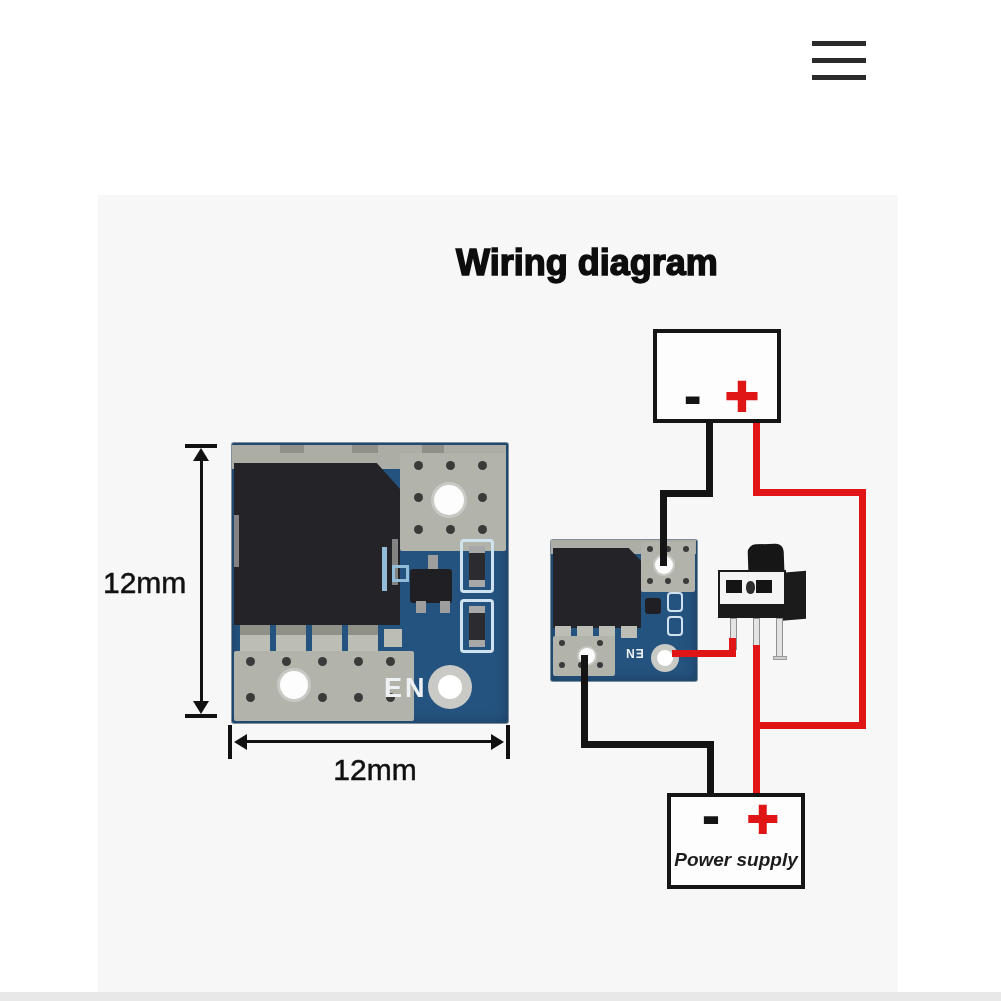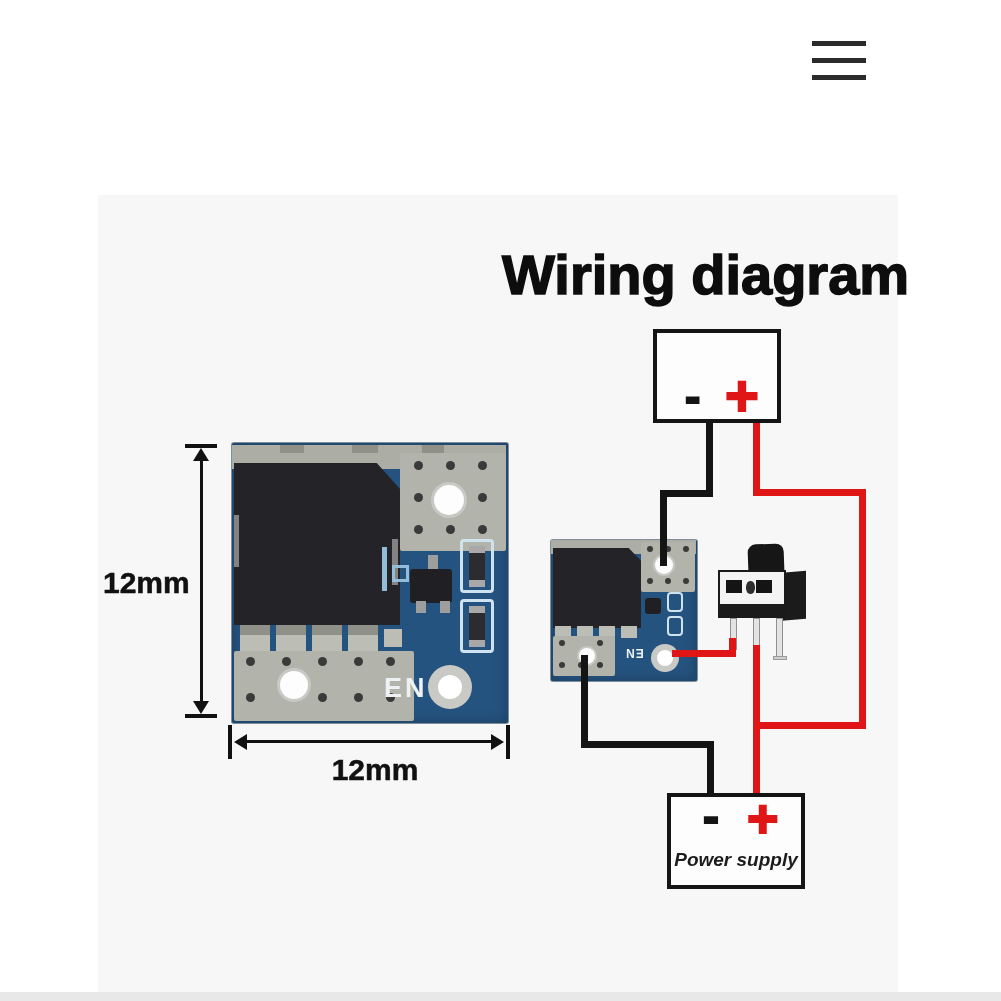--- a/index.html
+++ b/index.html
@@ -8,21 +8,21 @@
   .abs{position:absolute;}
   
   .title{left:66px;top:28px;font-size:50px;font-weight:700;color:#3b3b3d;letter-spacing:1px;-webkit-text-stroke:1px #3b3b3d;}
   .subtitle{left:95px;top:112px;font-size:24px;color:#3f3f41;}
   .menu{left:812px;top:41px;width:54px;cursor:pointer;}
   .menu i{display:block;width:54px;height:5px;background:#2b2b2b;margin-bottom:12px;}
   
   .panel{left:98px;top:195px;width:800px;height:806px;background:#f7f7f8;}
   .footerstrip{left:0;top:992px;width:1001px;height:9px;background:#e8e8e8;}
   
-  .wiring{left:502px;top:242px;width:420px;font-size:56px;font-weight:700;color:#0d0d0d;
+  .wiring{left:456px;top:242px;width:420px;font-size:36px;font-weight:700;color:#0d0d0d;
           -webkit-text-stroke:1.5px #0d0d0d;letter-spacing:0;}
   
   .termbox{background:#fdfdfd;border:4px solid #151515;box-sizing:border-box;text-align:center;z-index:6;}
   .loadbox{left:653px;top:329px;width:128px;height:94px;}
   .loadbox .lbl{font-size:37px;font-weight:800;color:#151515;margin-top:3px;letter-spacing:1px;-webkit-text-stroke:1px #151515;}
   .sign{font-weight:900;line-height:1;}
   .minus{color:#141414;}
   .plus{color:#e01616;}
   .loadbox .minus{position:absolute;left:28px;top:40px;font-size:46px;-webkit-text-stroke:2px #141414;}
   .loadbox .plus{position:absolute;left:68px;top:34px;font-size:58px;-webkit-text-stroke:2px #e01616;}
@@ -30,21 +30,21 @@
   .psubox .minus{position:absolute;left:32px;top:-4px;font-size:48px;-webkit-text-stroke:2px #141414;}
   .psubox .plus{position:absolute;left:76px;top:-6px;font-size:54px;-webkit-text-stroke:2px #e01616;}
   .psubox .lbl{position:absolute;left:0;top:52px;width:100%;font-size:19px;font-weight:700;color:#1c1c1c;font-style:italic;}
   
   .wire{position:absolute;z-index:5;}
   .wk{background:#141414;}
   .wr{background:#e01616;}
   
   .dim{position:absolute;background:#111;z-index:4;}
   .tri{position:absolute;width:0;height:0;z-index:4;}
-  .dimlabel{position:absolute;font-size:30px;font-weight:700;color:#111;z-index:4;-webkit-text-stroke:0.5px #111;}
+  .dimlabel{position:absolute;font-size:30px;font-weight:400;color:#111;z-index:4;-webkit-text-stroke:0.5px #111;}
   
   .board{position:absolute;background:#25537f;border-radius:2px;box-shadow:0 0 0 1px #7e8e9b, inset 0 0 14px rgba(0,0,0,.25);z-index:2;}
   .silver{background:#b2b4ac;}
   .strip{position:absolute;background:#acaea6;}
   .mosfet{position:absolute;background:#232328;clip-path:polygon(0 0,86% 0,100% 16%,100% 100%,0 100%);}
   .mshine{position:absolute;background:#9b9b9b;opacity:.8;}
   .pad{position:absolute;border-radius:2px;}
   .dot{position:absolute;width:9px;height:9px;background:#3a3a3a;border-radius:50%;}
   .hole{position:absolute;background:#fdfdfd;border-radius:50%;box-shadow:0 0 0 3px #c8c8c4;}
   .tab{position:absolute;background:#bcbeb6;}

